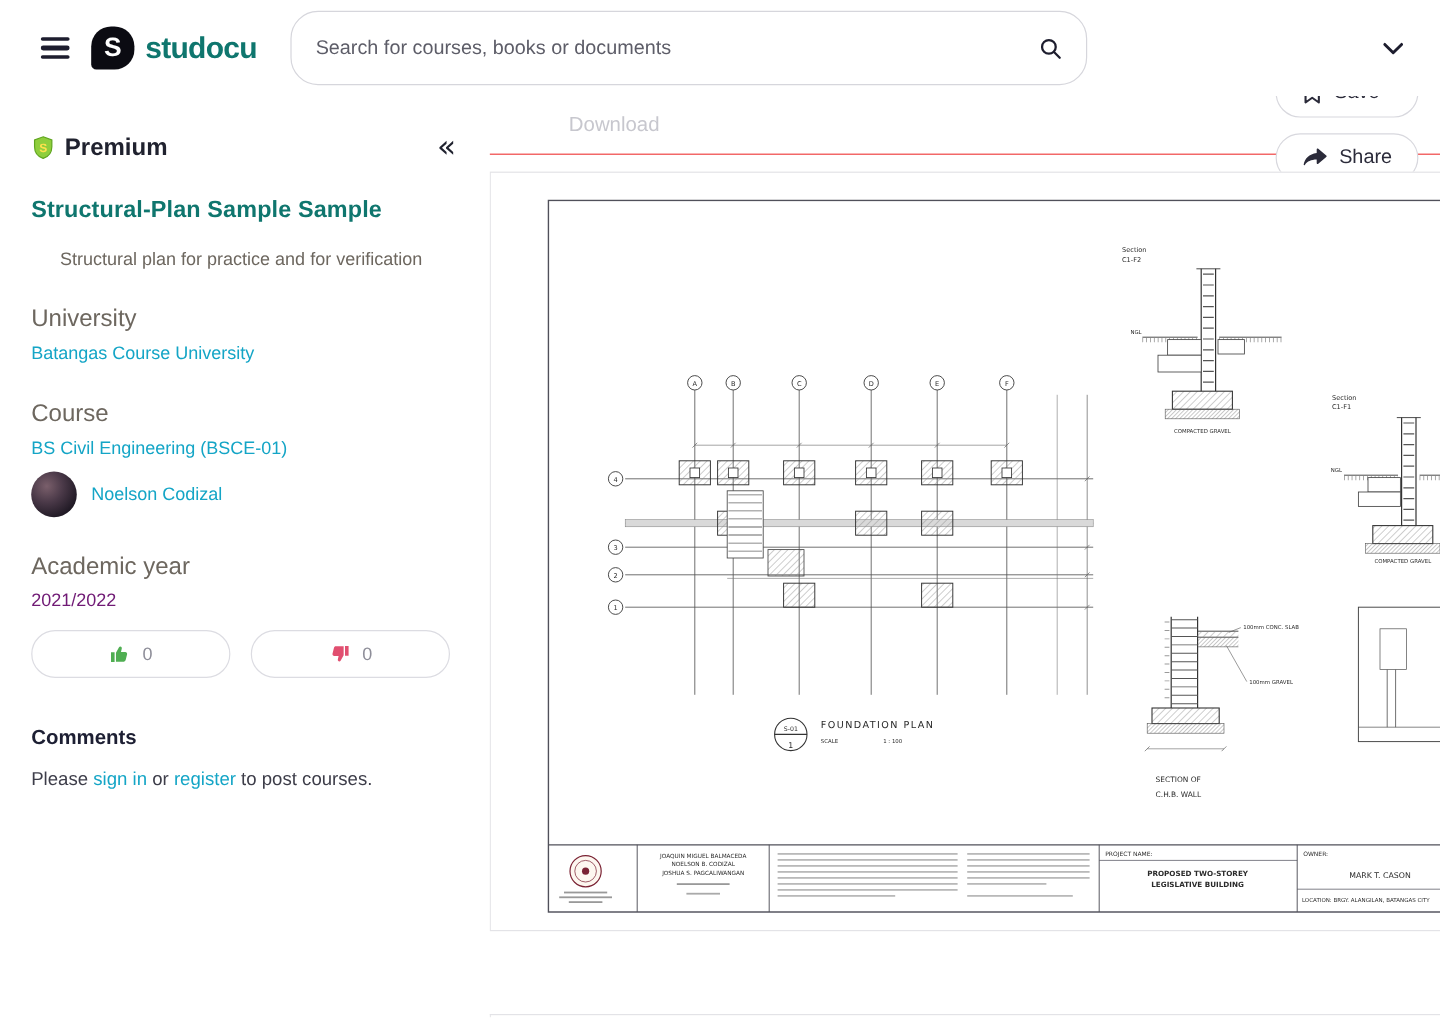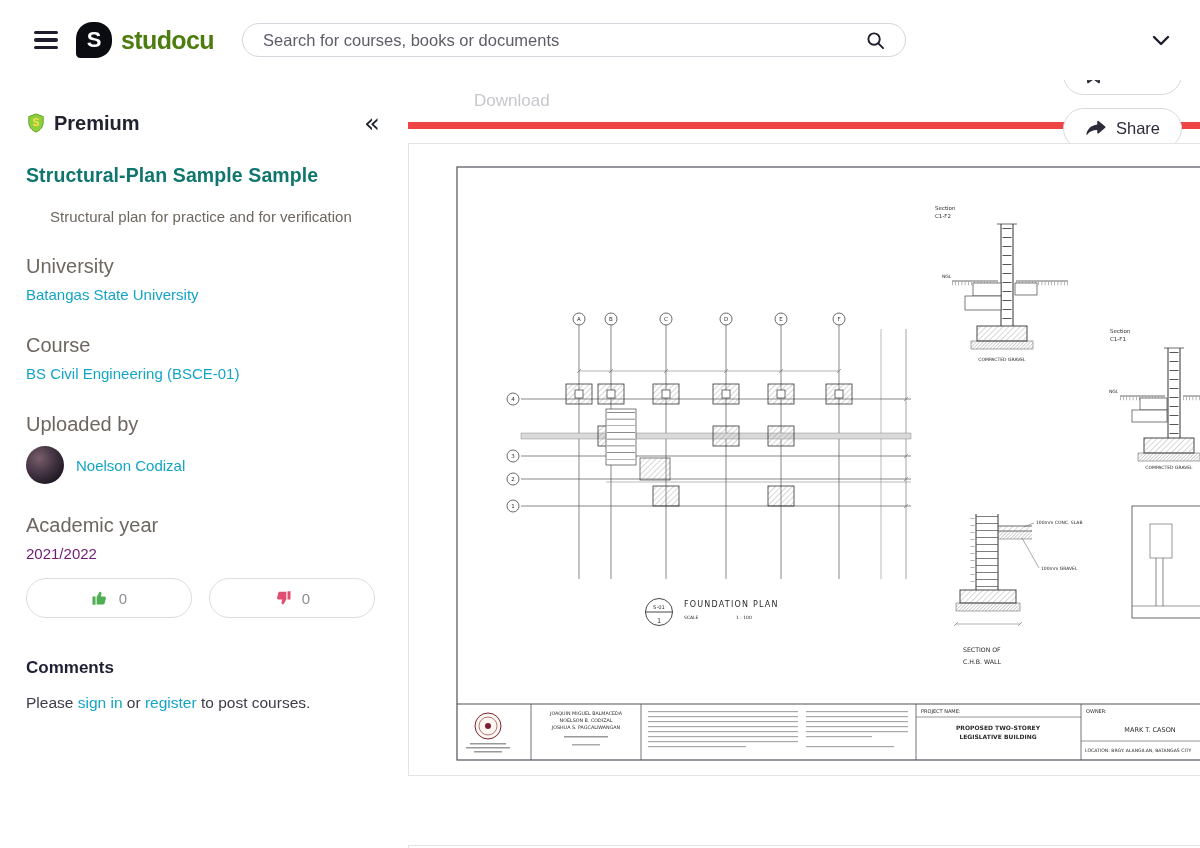--- a/index.html
+++ b/index.html
@@ -9,22 +9,22 @@
     font-family:"Liberation Sans", sans-serif; color:#22243a;
   }
   
   .header { position:absolute; top:0; left:0; width:1200px; height:80px;
     display:flex; align-items:center; padding:0 30px 0 34px; background:#fff; z-index:10; }
   .hamburger { background:none; border:none; cursor:pointer; display:flex; flex-direction:column; gap:4px; padding:4px 0; width:24px; }
   .hamburger span { display:block; height:3.2px; width:24px; background:#1d1d2e; border-radius:2px; }
   .logo { display:flex; align-items:center; gap:9px; margin-left:18px; cursor:pointer; }
   .logo-mark { width:36px; height:36px; background:#0b0b12; border-radius:46% 46% 46% 12%;
     color:#fff; display:flex; align-items:center; justify-content:center; font-weight:bold; font-size:22px; }
-  .logo-text { font-size:25px; font-weight:bold; color:#4d7c0f; letter-spacing:-0.6px; }
-  .search { margin-left:28px; width:664px; height:34px; border:1px solid #d6d6dc; border-radius:23px;
+  .logo-text { font-size:25px; font-weight:bold; color:#0f766e; letter-spacing:-0.6px; }
+  .search { margin-left:28px; width:664px; height:62px; border:1px solid #d6d6dc; border-radius:23px;
     display:flex; align-items:center; padding:0 20px; background:#fff; }
   .search input { flex:1; border:none; outline:none; font-size:16.5px; color:#33333f; font-family:"Liberation Sans",sans-serif; background:transparent; }
   .search input::placeholder { color:#5d5d68; }
   .icon-btn { background:none; border:none; cursor:pointer; display:flex; align-items:center; }
   .header-chevron { margin-left:auto; }
   
   .sidebar { position:absolute; top:80px; left:0; width:408px; bottom:0; padding:30px 28px 0 26px; background:#fff; }
   .premium-row { display:flex; align-items:center; gap:8px; }
   .premium-label { font-size:20px; font-weight:bold; color:#20222f; }
   .collapse-btn { margin-left:auto; background:none; border:none; cursor:pointer;
@@ -38,21 +38,21 @@
     background:radial-gradient(circle at 34% 32%, #7a5f6b 0%, #4a3948 38%, #1d1722 78%); }
   .meta-value { margin-top:8px; font-size:15px; color:#701a75; }
   .section-heading { margin-top:40px; font-size:17px; font-weight:bold; color:#1d1f33; }
   .vote-row { margin-top:16px; display:flex; gap:17px; }
   .vote-btn { width:166px; height:40px; border:1px solid #dcdce2; border-radius:21px; background:#fff;
     display:flex; align-items:center; justify-content:center; gap:10px; font-size:15px; color:#8e8e99; cursor:pointer; }
   .comments-text { margin-top:16px; font-size:15.5px; color:#3d3d49; }
   .comments-text a { color:#14a5c6; text-decoration:none; cursor:pointer; }
   
   .main { position:absolute; top:80px; left:408px; right:0; bottom:0; overflow:hidden; background:#fff; }
-  .toolbar { height:49px; display:flex; align-items:center; padding:0 18px 0 66px; border-bottom:7px solid #ef4444; }
+  .toolbar { height:49px; display:flex; align-items:center; padding:0 18px 0 66px; border-bottom:1px solid #ef4444; }
   .download-label { font-size:17px; color:#c7c7ce; cursor:default; background:none; border:none; font-family:inherit; }
   .toolbar-actions { margin-left:auto; display:flex; gap:13px;flex-direction:column; }
   .pill-btn { height:41px; border:1px solid #d8d8de; border-radius:21px; background:#fff;
     display:flex; align-items:center; gap:10px; padding:0 21px; font-size:16.5px; color:#2b2b3a; cursor:pointer; font-family:inherit; }
   .page { position:absolute; top:63px; left:0; width:1010px; height:633px; background:#fff; border:1px solid #e3e3e7; }
   .page-next { position:absolute; top:765px; left:0; width:1010px; height:8px; background:#fff; border:1px solid #e3e3e7; border-bottom:none; }
   .sheet { position:absolute; left:47px; top:22px; }
   .sheet text { font-family:"DejaVu Sans",sans-serif; fill:#2b2b2b; }
 </style>
 </head>
@@ -91,26 +91,25 @@
       <text x="10" y="13.4" text-anchor="middle" font-size="10" font-weight="bold" fill="#ffe14d" font-family="Liberation Sans,sans-serif">S</text>
     </svg>
     <span class="premium-label">Premium</span>
     <button class="collapse-btn">«</button>
   </div>
 
   <h1 class="doc-title">Structural-Plan Sample Sample</h1>
   <p class="doc-subtitle">Structural plan for practice and for verification</p>
 
   <div class="meta-label">University</div>
-  <a class="meta-link">Batangas State University</a>
+  <a class="meta-link">Batangas Course University</a>
 
   <div class="meta-label">Course</div>
   <a class="meta-link">BS Civil Engineering (BSCE-01)</a>
 
-  <div class="meta-label">Uploaded by</div>
   <div class="uploader-row">
     <div class="avatar"></div>
     <a class="meta-link" style="margin-top:0">Noelson Codizal</a>
   </div>
 
   <div class="meta-label">Academic year</div>
   <div class="meta-value">2021/2022</div>
 
   <div class="vote-row">
     <button class="vote-btn">

